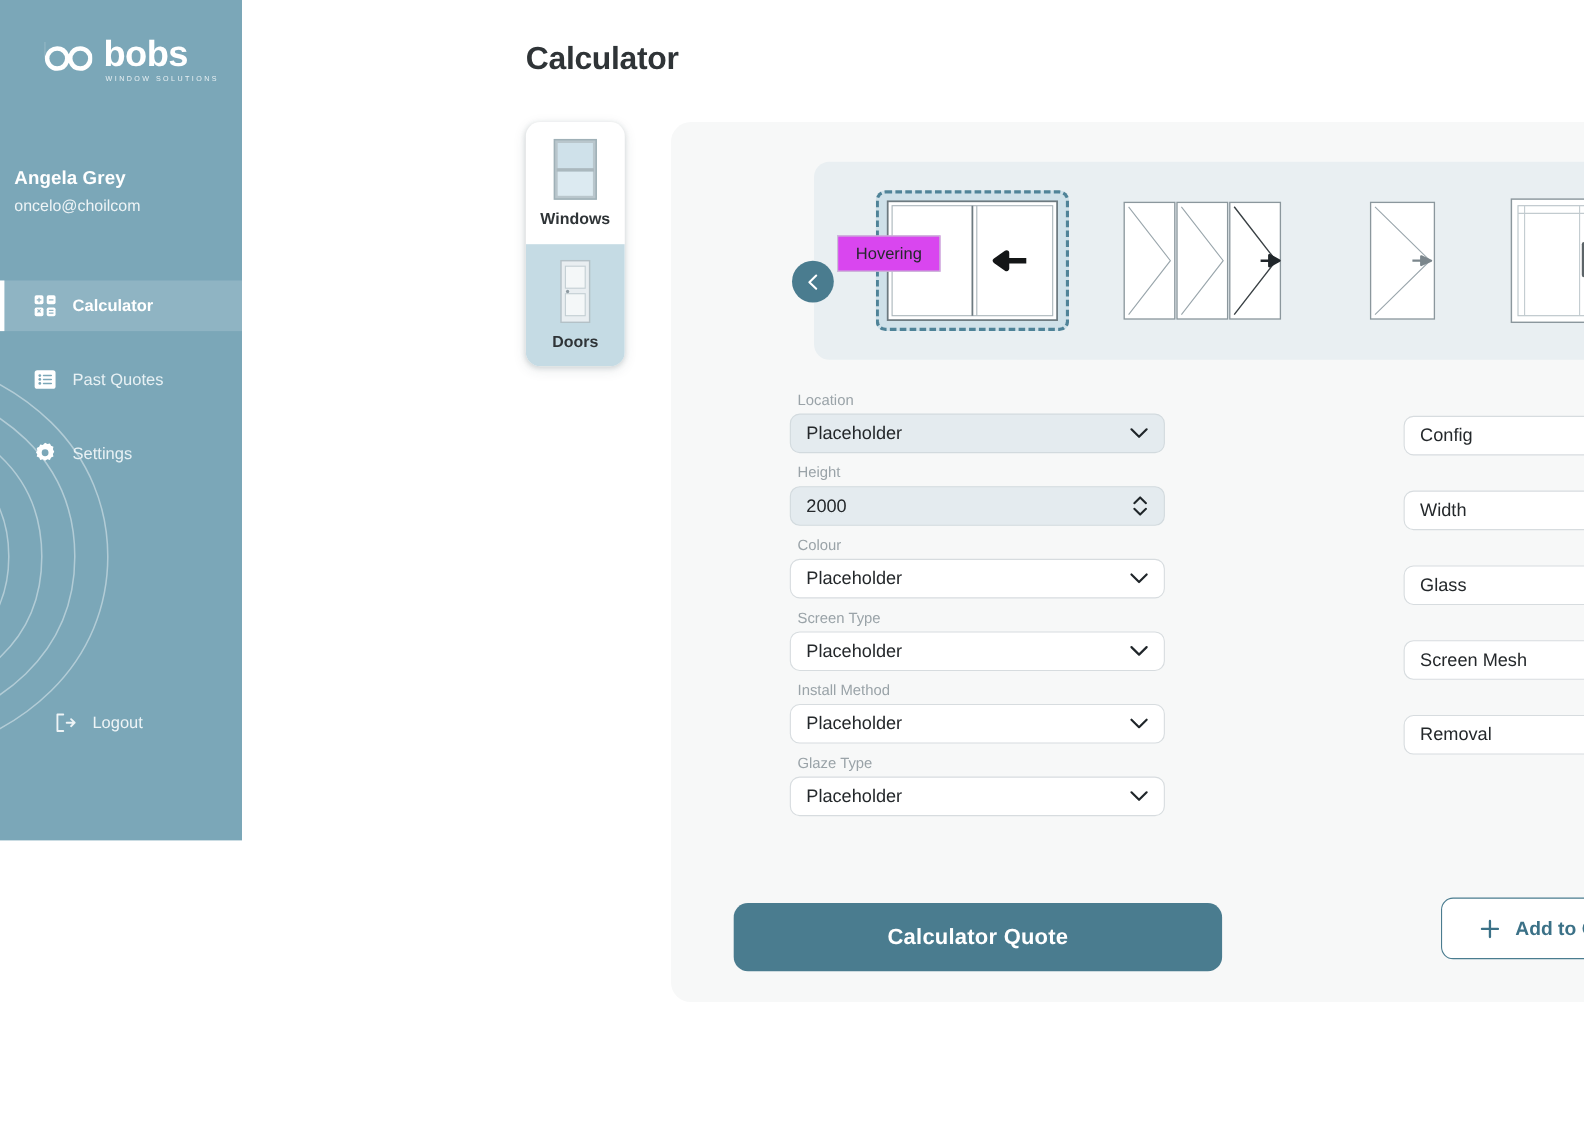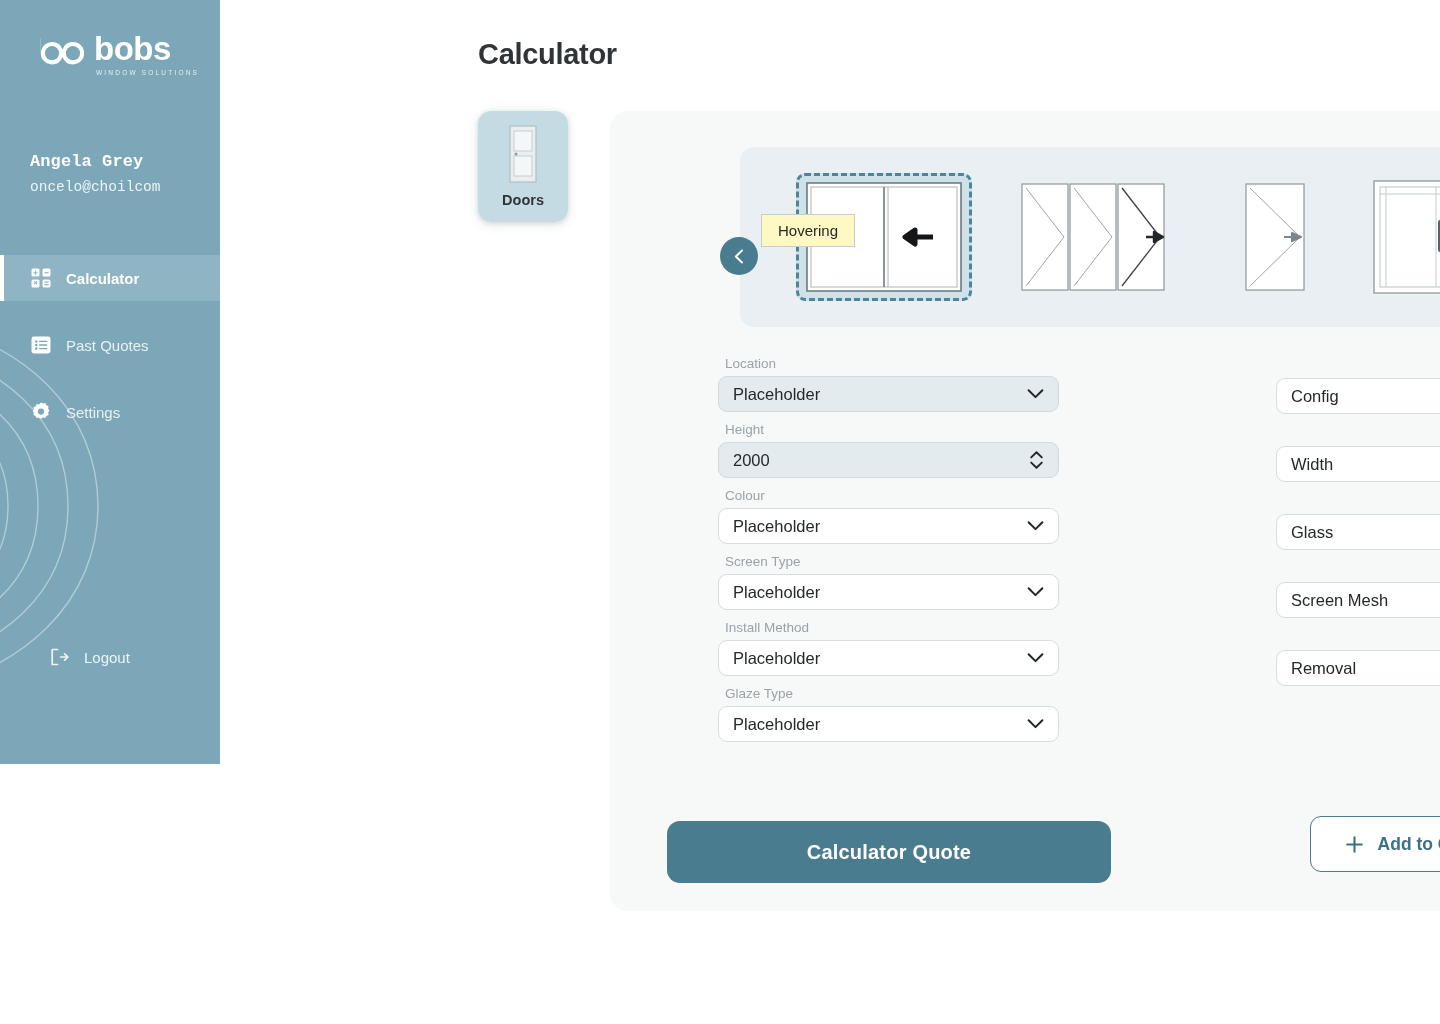--- a/index.html
+++ b/index.html
@@ -19,21 +19,21 @@
     flex: 0 0 220px;
     overflow: hidden;
   }
   .sb-deco { position: absolute; left: -170px; bottom: 58px; width: 340px; height: 400px; pointer-events: none; }
   .brand { position: absolute; left: 32px; top: 32px; display: flex; align-items: center; gap: 10px; }
   .brand-mark { width: 52px; height: 40px; }
   .brand-text { display: flex; flex-direction: column; }
   .brand-name { font-size: 33px; font-weight: 700; color: #fff; line-height: 1; letter-spacing: -0.5px; }
   .brand-sub { font-size: 6.5px; color: #e7eff2; letter-spacing: 2.2px; margin-top: 4px; padding-left: 2px; }
 
-  .user { position: absolute; left: 30px; top: 152px; font-family: Liberation Mono, monospace; }
+  .user { position: absolute; left: 13px; top: 152px; }
   .user-name { font-size: 17px; font-weight: 700; color: #ffffff; letter-spacing: .1px; }
   .user-mail { font-size: 14.5px; color: #eef4f6; margin-top: 8px; }
 
   .nav { position: absolute; left: 0; top: 255px; width: 220px; }
   .nav-item {
     display: flex; align-items: center; gap: 14px;
     height: 46px; padding-left: 30px; position: relative;
     color: #e8f1f4; font-size: 15px; cursor: pointer;
   }
   .nav-item + .nav-item { margin-top: 21px; }
@@ -87,21 +87,21 @@
   .car-item { position: relative; display: flex; align-items: center; justify-content: center; cursor: pointer; }
   .car-item.i0 { width: 176px; height: 128px; margin-left: 8px; }
   .car-item.i1 { width: 146px; height: 112px; margin-left: 48px; }
   .car-item.i2 { width: 62px; height: 112px; margin-left: 78px; }
   .car-item.i3 { width: 78px; height: 118px; margin-left: 66px; }
   .car-item.selected {
     background: #cfe1e9; border: 3px dashed #4f8398; border-radius: 9px;
   }
   .hover-tip {
     position: absolute; left: -38px; top: 38px; z-index: 6;
-    background: #fef9c3; border: 1px solid #c6cdd1;
+    background: #d946ef; border: 1px solid #c6cdd1;
     font-size: 15px; color: #24282b; padding: 7px 16px; white-space: nowrap;
   }
 
   
   .form { position: absolute; left: 96px; top: 245px; width: 816px; }
   .col-left { position: absolute; left: 12px; top: 0; width: 341px; }
   .col-right { position: absolute; left: 570px; top: 22px; width: 341px; }
 
   .field { margin-bottom: 10px; }
   .field-label { font-size: 13.5px; color: #9aa3a8; margin-bottom: 5px; padding-left: 7px; }
@@ -215,20 +215,30 @@
       <span class="logout-label">Logout</span>
     </div>
   </aside>
 
   <section class="main">
 
     <h1 class="page-title">Calculator</h1>
 
     <div class="type-rail">
 
+      <div class="type-item">
+        <svg class="type-thumb" viewBox="0 0 44 62">
+          <rect x="3" y="4" width="38" height="54" fill="#b9c6cc"></rect>
+          <rect x="6" y="7" width="32" height="23" fill="#cfe1ea"></rect>
+          <rect x="6" y="32" width="32" height="23" fill="#dceaf1"></rect>
+          <rect x="5" y="30" width="34" height="3" fill="#aab8be"></rect>
+          <rect x="3" y="4" width="38" height="54" fill="none" stroke="#9fb0b7" stroke-width="1.4"></rect>
+        </svg>
+        <div class="type-label">Windows</div>
+      </div>
 
       <div class="type-item selected">
         <svg class="type-thumb" viewBox="0 0 44 62">
           <rect x="9" y="3" width="26" height="56" fill="#e9eef1" stroke="#b4c1c7" stroke-width="1.3"></rect>
           <rect x="13" y="8" width="18" height="20" fill="#f4f7f8" stroke="#c3ced3" stroke-width="1"></rect>
           <rect x="13" y="33" width="18" height="20" fill="#f4f7f8" stroke="#c3ced3" stroke-width="1"></rect>
           <circle cx="15" cy="31" r="1.5" fill="#8d9aa1"></circle>
         </svg>
         <div class="type-label">Doors</div>
       </div>

